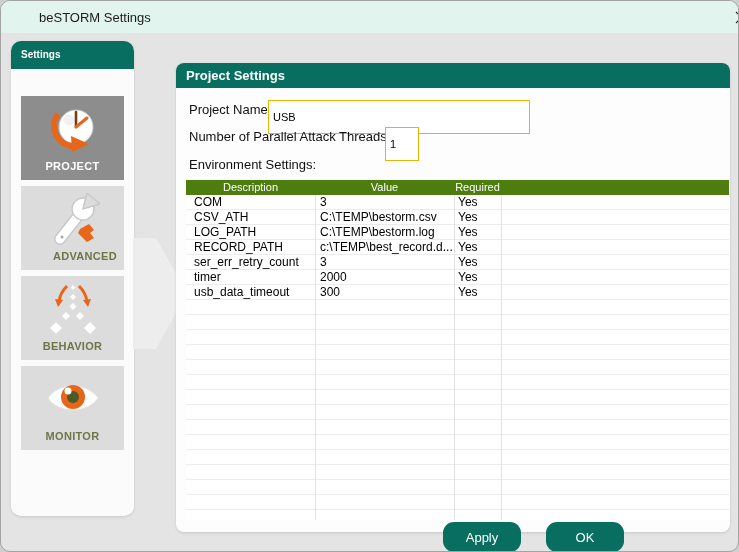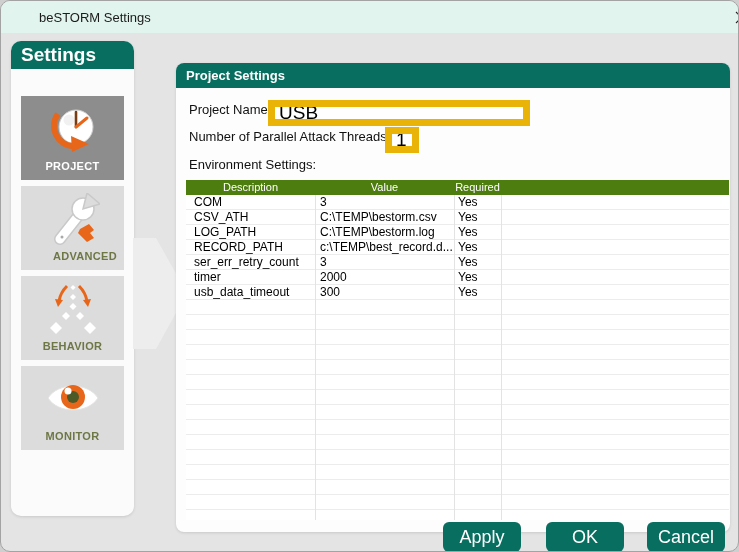--- a/index.html
+++ b/index.html
@@ -8,37 +8,37 @@
   
   .titlebar{position:absolute;left:0;top:0;width:100%;height:32px;background:#e2f4ee;
             display:flex;align-items:center;padding-left:24px;}
   .title{font-size:13px;color:#1b1b1b;padding-left:14px;}
   .close-btn{position:absolute;right:6px;top:2px;width:30px;height:28px;display:flex;
              align-items:center;justify-content:center;cursor:pointer;background:transparent;border:0;}
   
   .sidebar{position:absolute;left:10px;top:40px;width:123px;height:475px;background:#fbfbfb;
            border-radius:10px;box-shadow:0 1px 3px rgba(0,0,0,.12);}
   .sidebar-header{height:28px;line-height:28px;background:#086e60;color:#fff;font-weight:bold;
-                  font-size:19px;padding-left:10px;border-radius:10px 10px 0 0;}
+                  font-size:10px;padding-left:10px;border-radius:10px 10px 0 0;}
   .tile{position:absolute;left:10px;width:103px;height:84px;background:#dcdcdc;cursor:pointer;
         display:flex;flex-direction:column;align-items:center;justify-content:flex-end;
         padding-bottom:8px;box-sizing:border-box;}
   .tile .icon-wrap{position:absolute;top:7px;left:0;right:0;display:flex;justify-content:center;}
   .tile-label{font-size:11px;font-weight:bold;color:#6d7746;letter-spacing:.3px;}
   .tile.selected{background:#8d8d8d;}
   .tile.selected .tile-label{color:#ffffff;}
   .flow-arrow{position:absolute;left:132px;top:236px;}
   
   .main{position:absolute;left:175px;top:46px;width:554px;height:469px;background:#fdfdfd;
         border-radius:8px;box-shadow:0 1px 3px rgba(0,0,0,.12);margin-top:16px;}
   .main-header{height:25px;line-height:25px;background:#086e60;color:#fff;font-weight:bold;
                font-size:13px;padding-left:10px;border-radius:8px 8px 0 0;}
   .lbl{position:absolute;font-size:13px;color:#111;}
-  .txt-input{position:absolute;height:18px;border:7px solid #eab308;background:#fff;font-size:19px;
-             font-family:"Liberation Sans",sans-serif;padding:6px 4px;box-sizing:border-box;color:#000;}
+  .txt-input{position:absolute;height:18px;border:1px solid #eab308;background:#fff;font-size:11px;
+             font-family:"Liberation Sans",sans-serif;padding:16px 4px;box-sizing:border-box;color:#000;}
   
   .env-table{position:absolute;left:10px;top:117px;width:543px;height:340px;background:#fff;overflow:hidden;}
   .thead{display:flex;height:15px;background:#4d7c0f;color:#fff;font-size:11px;line-height:15px;}
   .thead .th{text-align:center;box-sizing:border-box;}
   .th.c1{width:129px;}.th.c2{width:139px;}.th.c3{width:47px;}.th.c4{flex:1;}
   .tbody{height:325px;overflow:hidden;
      background-image:
        linear-gradient(#e3e3e3,#e3e3e3),
        linear-gradient(#e3e3e3,#e3e3e3),
        linear-gradient(#e3e3e3,#e3e3e3),
@@ -47,21 +47,21 @@
      background-position:129px 0,268px 0,315px 0,0 0;
      background-repeat:no-repeat,no-repeat,no-repeat,repeat;}
   .trow{display:flex;height:15px;line-height:15px;font-size:12px;color:#000;cursor:default;}
   .td{box-sizing:border-box;white-space:nowrap;overflow:hidden;}
   .td.c1{width:129px;padding-left:8px;}
   .td.c2{width:139px;padding-left:5px;}
   .td.c3{width:47px;padding-left:4px;}
   .td.c4{flex:1;}
   
   .btn{position:absolute;top:521px;width:78px;height:30px;background:#086e60;color:#fff;border:0;
-       font-size:18px;font-family:"Liberation Sans",sans-serif;border-radius:6px;cursor:pointer;
+       font-size:13px;font-family:"Liberation Sans",sans-serif;border-radius:11px;cursor:pointer;
        display:flex;align-items:center;justify-content:center;}
   .btn-apply{left:442px;} .btn-ok{left:545px;} .btn-cancel{left:646px;}
 </style>
 </head>
 <body>
 
 <div class="window">
 
   <div class="titlebar">
     <span class="title">beSTORM Settings</span>
@@ -206,15 +206,14 @@
     <div class="td c2">300</div>
     <div class="td c3">Yes</div>
     <div class="td c4"></div>
   </div>
 </div>
     </div>
   </div>
 
   <button class="btn btn-apply">Apply</button>
   <button class="btn btn-ok">OK</button>
-  <button class="btn btn-cancel">Cancel</button>
 
 </div>
 
 </body></html>

